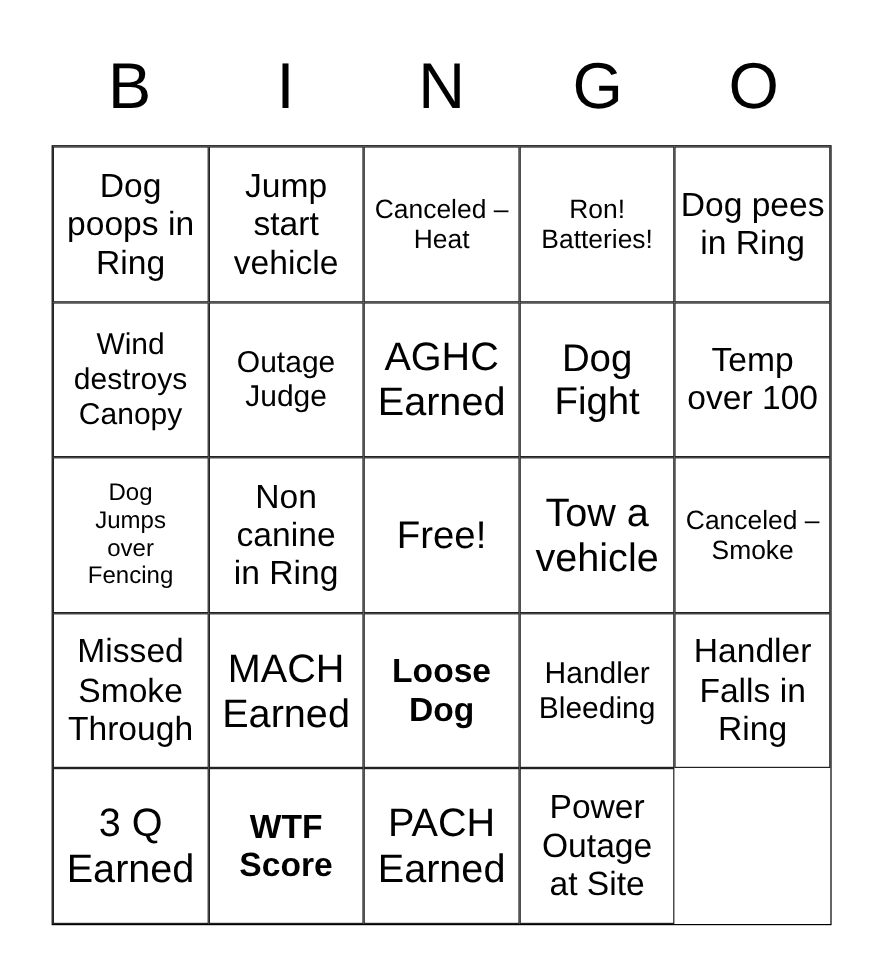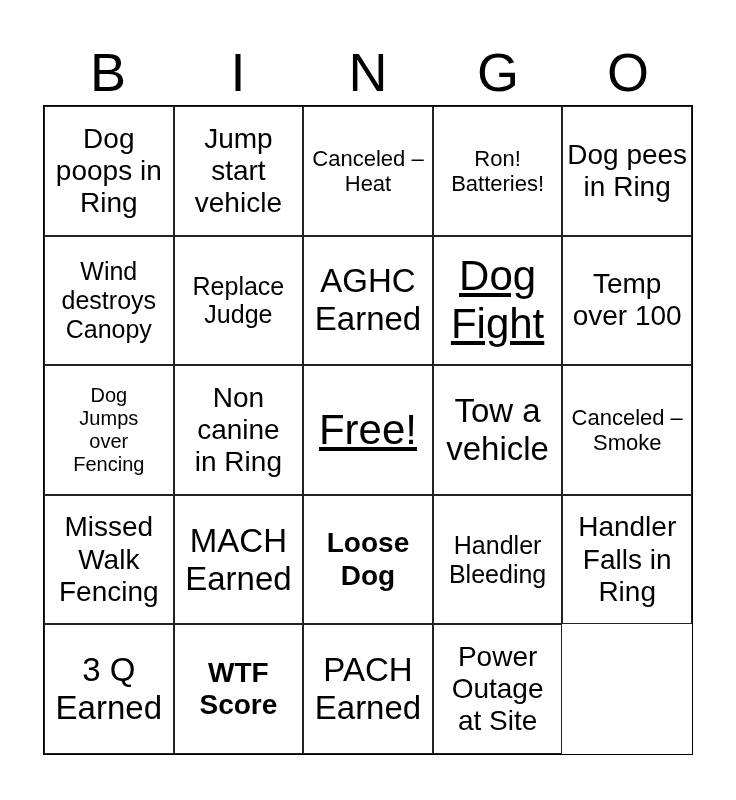--- a/index.html
+++ b/index.html
@@ -9,36 +9,36 @@
     }
     .header {
       position: absolute; left: 43px; top: 42px; width: 650px; height: 60px;
       display: grid; grid-template-columns: repeat(5, 130px);
     }
     .header span {
       display: flex; align-items: center; justify-content: center;
       font-size: 54px; line-height: 1; letter-spacing: 0;
     }
     .grid {
-      position: absolute; left: 43px; top: 105px; width: 650px; height: 650px;
+      position: absolute; left: 43px; top: 121px; width: 650px; height: 650px;
       box-sizing: border-box; border: 1px solid #000;
       display: grid; grid-template-columns: repeat(5, 1fr); grid-template-rows: repeat(5, 1fr);
     }
     .cell {
       box-sizing: border-box; border: 1px solid #222;
       display: flex; align-items: center; justify-content: center;
       text-align: center; padding: 2px 3px; overflow: hidden;
     }
     .cell span { display: block; line-height: 1.15; }
     .s22 { font-size: 22px; }
     .s26 { font-size: 25px; }
     .s28 { font-size: 28px; }
     .s33 { font-size: 33px; }
     .s40 { font-size: 28px; font-weight: bold; }
-    .s44 { font-size: 42px; text-decoration: underline; }
+    .s44 { font-size: 32px; }
     .s20 { font-size: 20px; }
   </style>
 </head>
 <body>
 
 <div class="header">
   <span>B</span>
   <span>I</span>
   <span>N</span>
   <span>G</span>
@@ -60,21 +60,21 @@
       <span class="s22">Ron! Batteries!</span>
     </div>
   <div class="cell">
       <span class="s28">Dog pees in Ring</span>
     </div>
 
   <div class="cell">
       <span class="s26">Wind destroys Canopy</span>
     </div>
   <div class="cell">
-      <span class="s26">Replace Judge</span>
+      <span class="s26">Outage Judge</span>
     </div>
   <div class="cell">
       <span class="s33">AGHC Earned</span>
     </div>
   <div class="cell">
       <span class="s44">Dog Fight</span>
     </div>
   <div class="cell">
       <span class="s28">Temp over 100</span>
     </div>
@@ -89,21 +89,21 @@
       <span class="s44">Free!</span>
     </div>
   <div class="cell">
       <span class="s33">Tow a vehicle</span>
     </div>
   <div class="cell">
       <span class="s22">Canceled – Smoke</span>
     </div>
 
   <div class="cell">
-      <span class="s28" style="max-width:112px">Missed Walk Fencing</span>
+      <span class="s28" style="max-width:112px">Missed Smoke Through</span>
     </div>
   <div class="cell">
       <span class="s33">MACH Earned</span>
     </div>
   <div class="cell">
       <span class="s40">Loose Dog</span>
     </div>
   <div class="cell">
       <span class="s26" style="max-width:110px">Handler Bleeding</span>
     </div>

